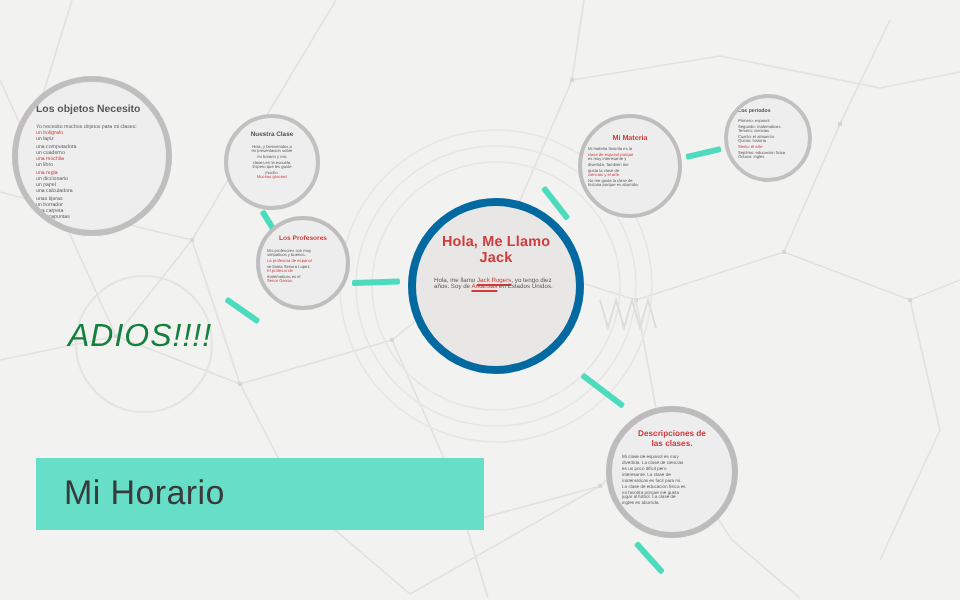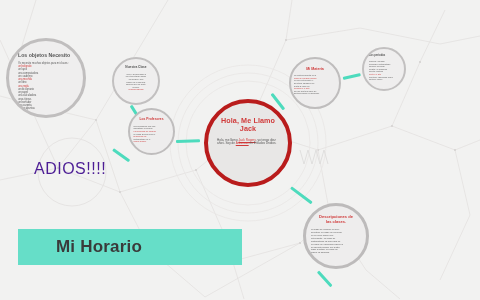--- a/index.html
+++ b/index.html
@@ -21,21 +21,21 @@
         overflow:hidden;}
 
   .n-title{font-weight:bold;color:#d03b3b;text-align:center;
            line-height:1.15;}
   .n-body{color:#5a5a5a;text-align:left;line-height:1.25;}
   .n-body .hl{color:#d03b3b;}
   .n-body .ul{color:#d03b3b;text-decoration:underline;}
 
   
   #node-intro{left:204px;top:99px;width:88px;height:88px;
-              border:4px solid #b91c1c;background:#e8e7e6;
+              border:4px solid #0369a1;background:#e8e7e6;
               justify-content:flex-start;padding-top:14px;}
   #node-intro .n-title{font-size:7.2px;letter-spacing:.1px;}
   #node-intro .n-title .red{color:#d03b3b;}
   #node-intro .n-body{font-size:3.1px;width:62px;margin-top:5px;}
 
   
   #node-objetos{left:6px;top:38px;width:80px;height:80px;
                 border:3px solid #c0bebe;background:#efeeee;
                 align-items:flex-start;padding:12px 0 0 9px;}
   #node-objetos .n-title{font-size:5.2px;color:#575757;text-align:left;}
@@ -71,29 +71,29 @@
 
   
   #node-descrip{left:303px;top:203px;width:66px;height:66px;
                 border:3px solid #bdbbbb;background:#eeeded;
                 padding-top:9px;}
   #node-descrip .n-title{font-size:4.1px;}
   #node-descrip .n-body{font-size:2.3px;width:50px;margin-top:4px;}
 
   
   #adios{position:absolute;left:34px;top:160px;
-         font-size:16px;color:#4c1d95;letter-spacing:.5px;
-         white-space:nowrap;}
+         font-size:16px;color:#15803d;letter-spacing:.5px;
+         white-space:nowrap;font-style:italic;}
 
   
   #horario{position:absolute;left:18px;top:229px;width:224px;height:36px;
            background:#66dec8;display:flex;align-items:center;
            padding-left:14px;box-sizing:border-box;}
-  #horario span{font-size:17px;font-weight:bold;color:#3a3a3a;
-                letter-spacing:.2px;margin-left:24px;}
+  #horario span{font-size:17px;font-weight:normal;color:#3a3a3a;
+                letter-spacing:.2px;}
 
   .arrow{position:absolute;background:#4ddbbd;height:3px;
          transform-origin:0 50%;border-radius:1px;}
   .listline{display:block;}
 </style>
 </head>
 <body>
 
 <div id="canvas">
 

